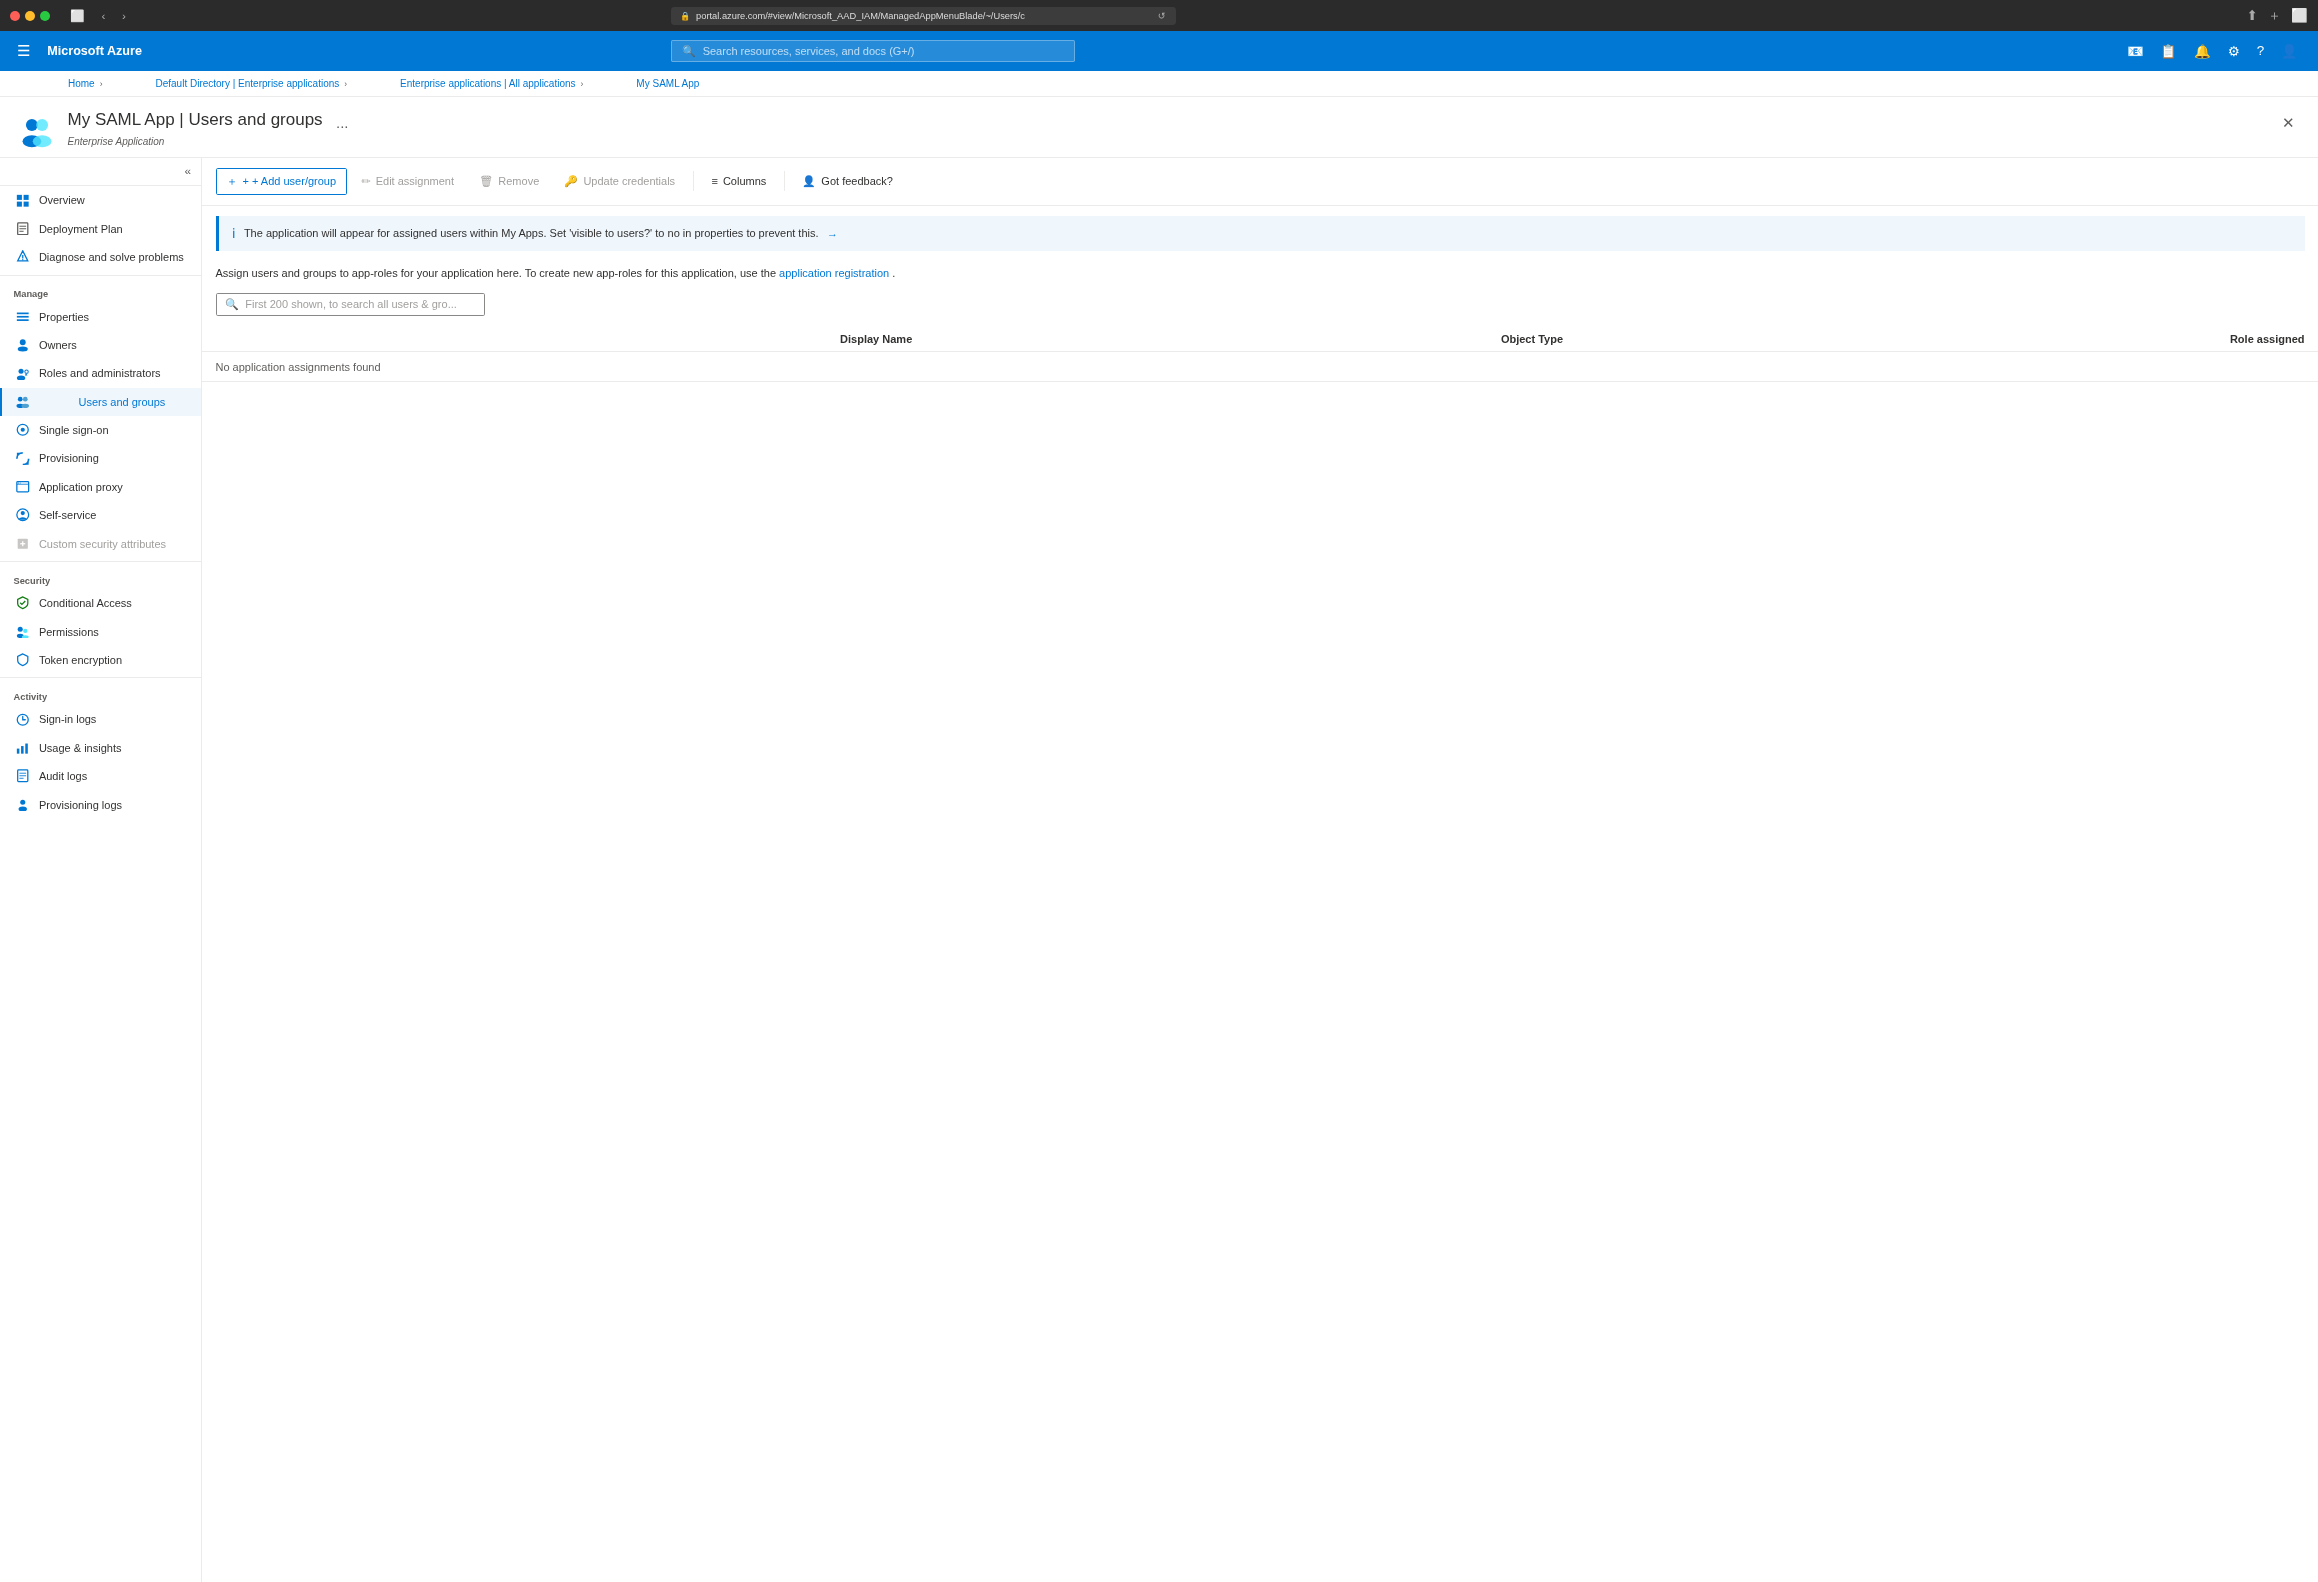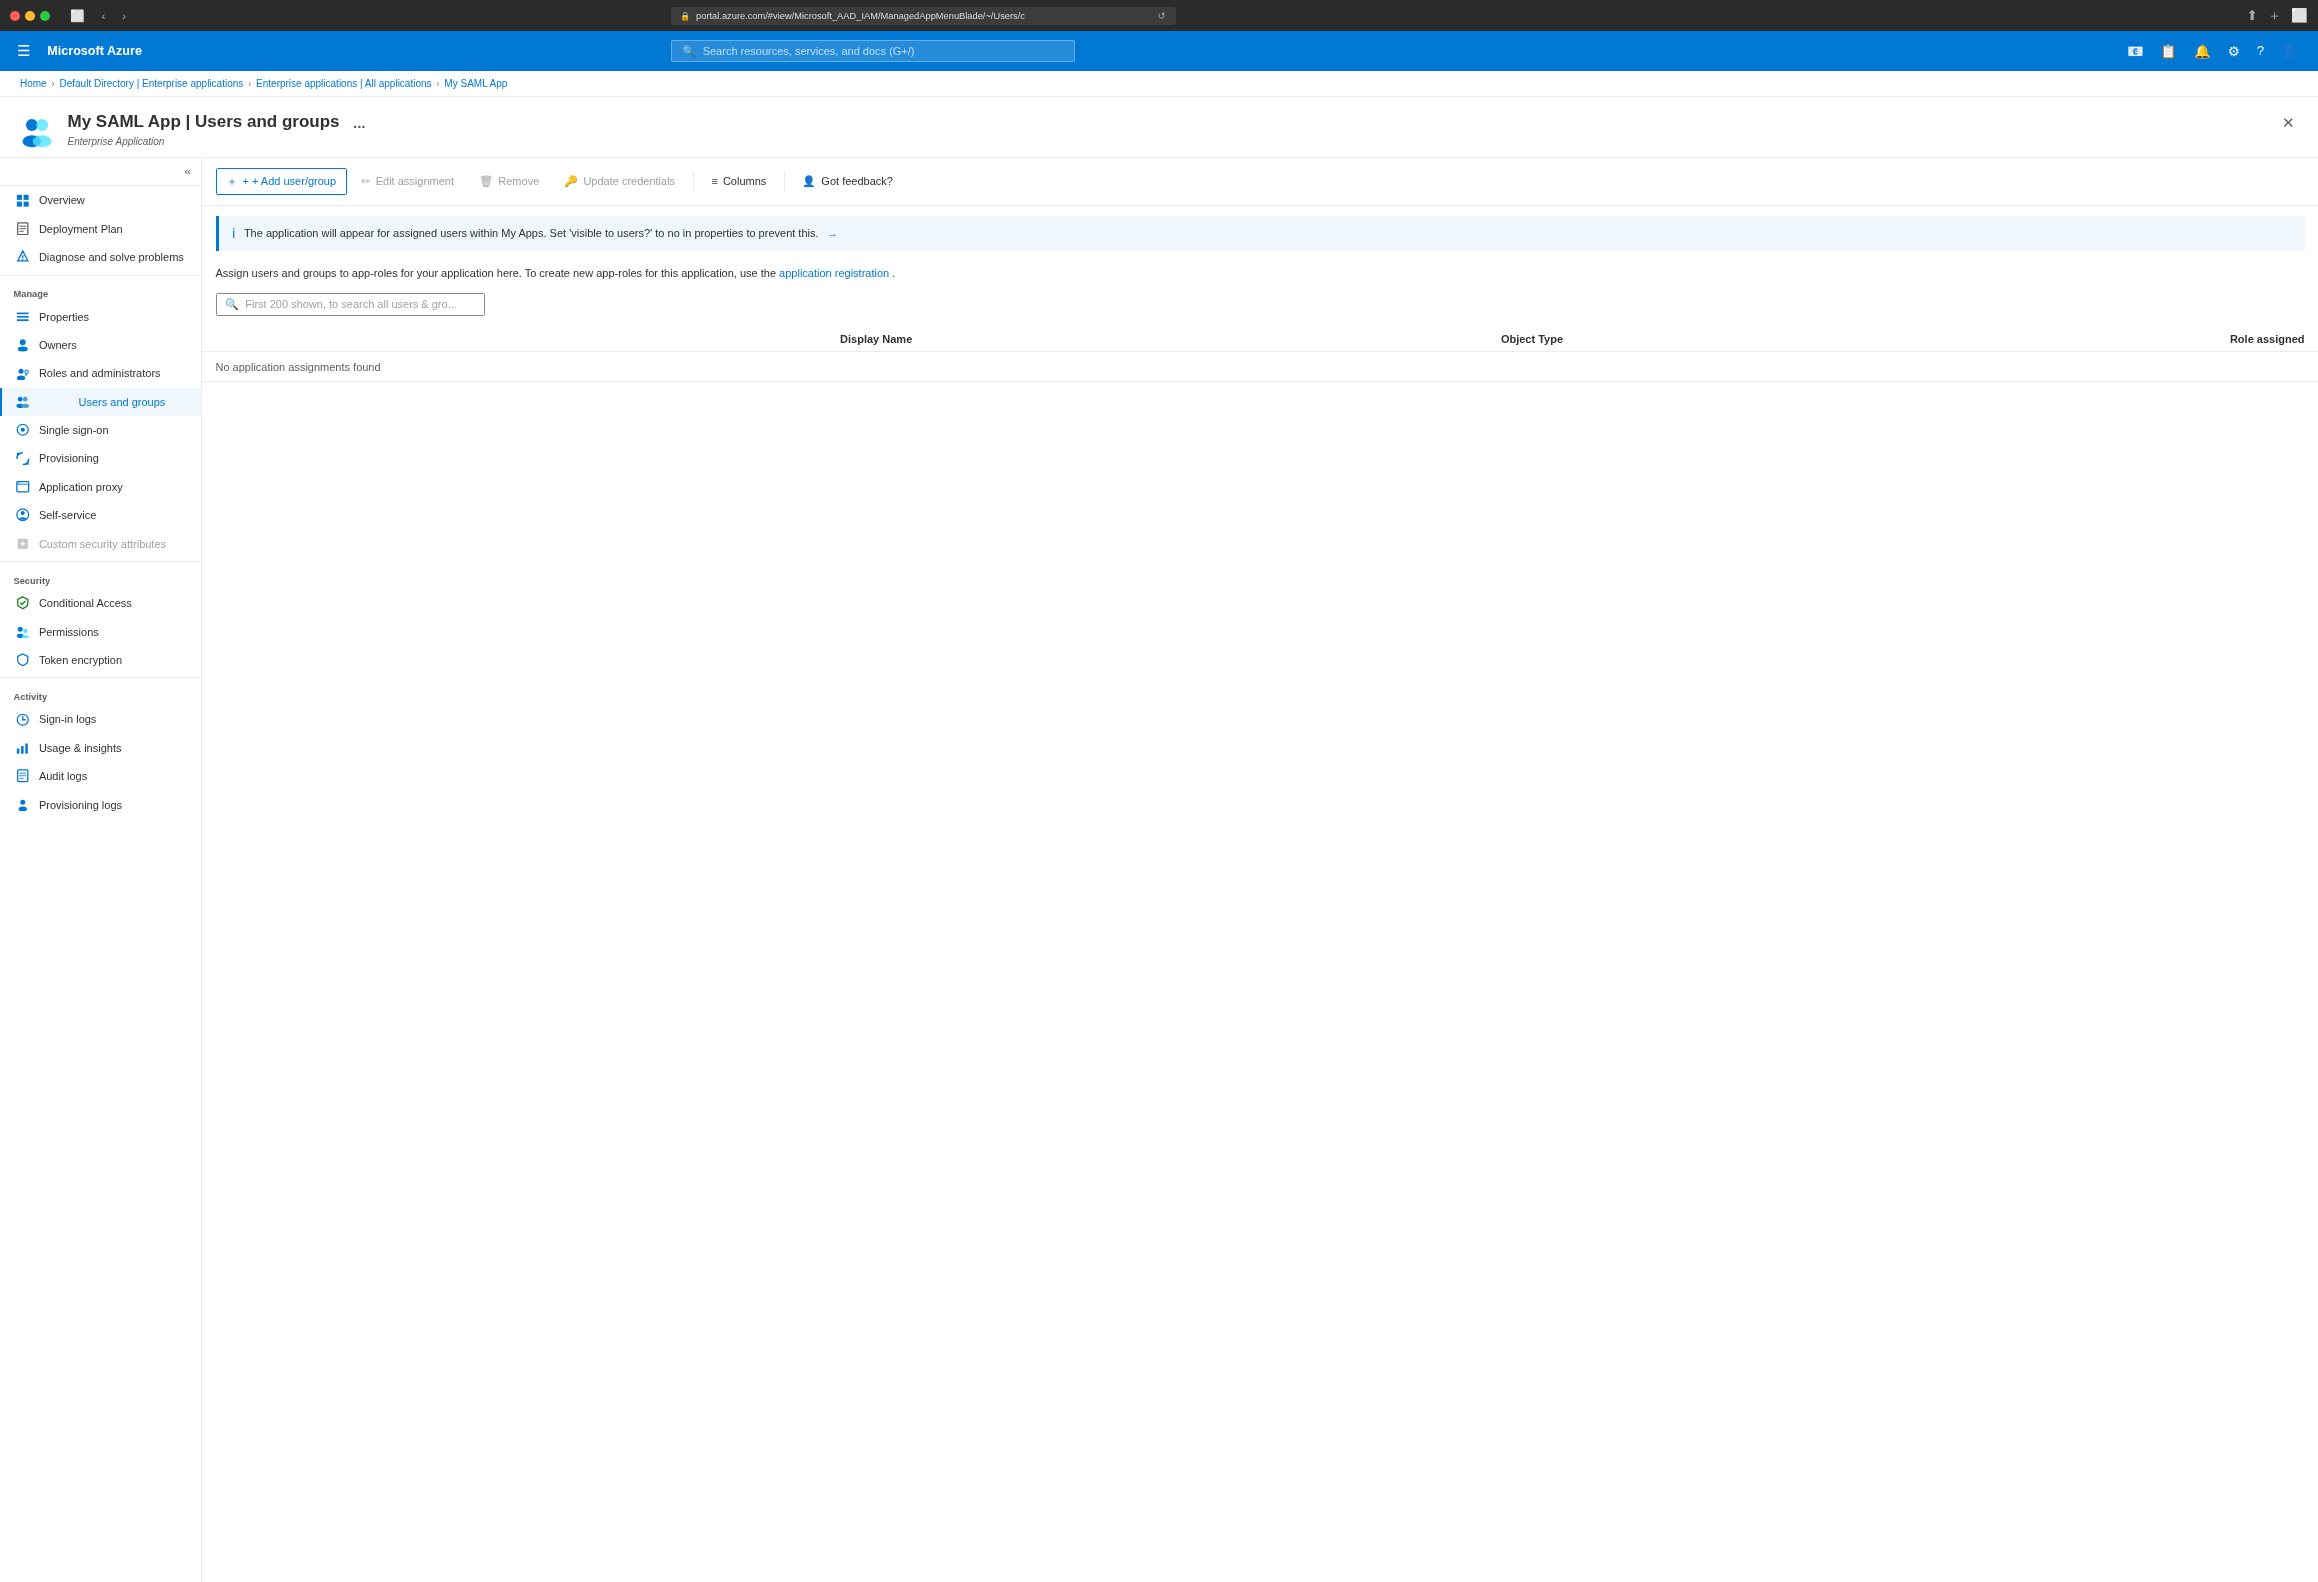--- a/index.html
+++ b/index.html
@@ -75,45 +75,45 @@
     .breadcrumb {
       background: white;
       padding: 6.7px 20px;
       display: flex;
       align-items: center;
       gap: 5px;
       font-size: 10px;
       color: #605e5c;
       border-bottom: 0.8px solid #edebe9;
     }
-    .breadcrumb a { color: #0078d4; text-decoration: none; }
+    .breadcrumb a { color: #0078d4; text-decoration: none; margin-left: 48px; }
     .breadcrumb-sep { color: #605e5c; font-size: 8.4px; }
 
     
     .page-header {
       background: white;
       padding: 13.5px 20px 0 20px;
       display: flex;
       align-items: flex-start;
       gap: 13.5px;
       border-bottom: 0.8px solid #edebe9;
     }
     .page-icon {
       width: 34px;
       height: 34px;
       flex-shrink: 0;
       margin-top: 3.4px;
     }
     .page-title-area { flex: 1; }
     .page-title {
       font-size: 17px;
-      font-weight: 700;
-      color: #323130;
-      display: flex;
-      align-items: center;
+      font-weight: 400;
+      color: #323130;
+      display: flex;
+      align-items: flex-start;
       gap: 10px;
     }
     .page-subtitle { font-size: 10px; color: #605e5c; margin-top: 1.7px; padding-bottom: 10px; font-style: italic; }
     .more-btn { color: #605e5c; font-size: 15px; cursor: pointer; padding: 3.4px; }
     .close-btn { color: #605e5c; font-size: 15px; cursor: pointer; padding: 3.4px; margin-left: auto; }
 
     
     .main-layout {
       display: flex;
       height: calc(100vh - 152px);

